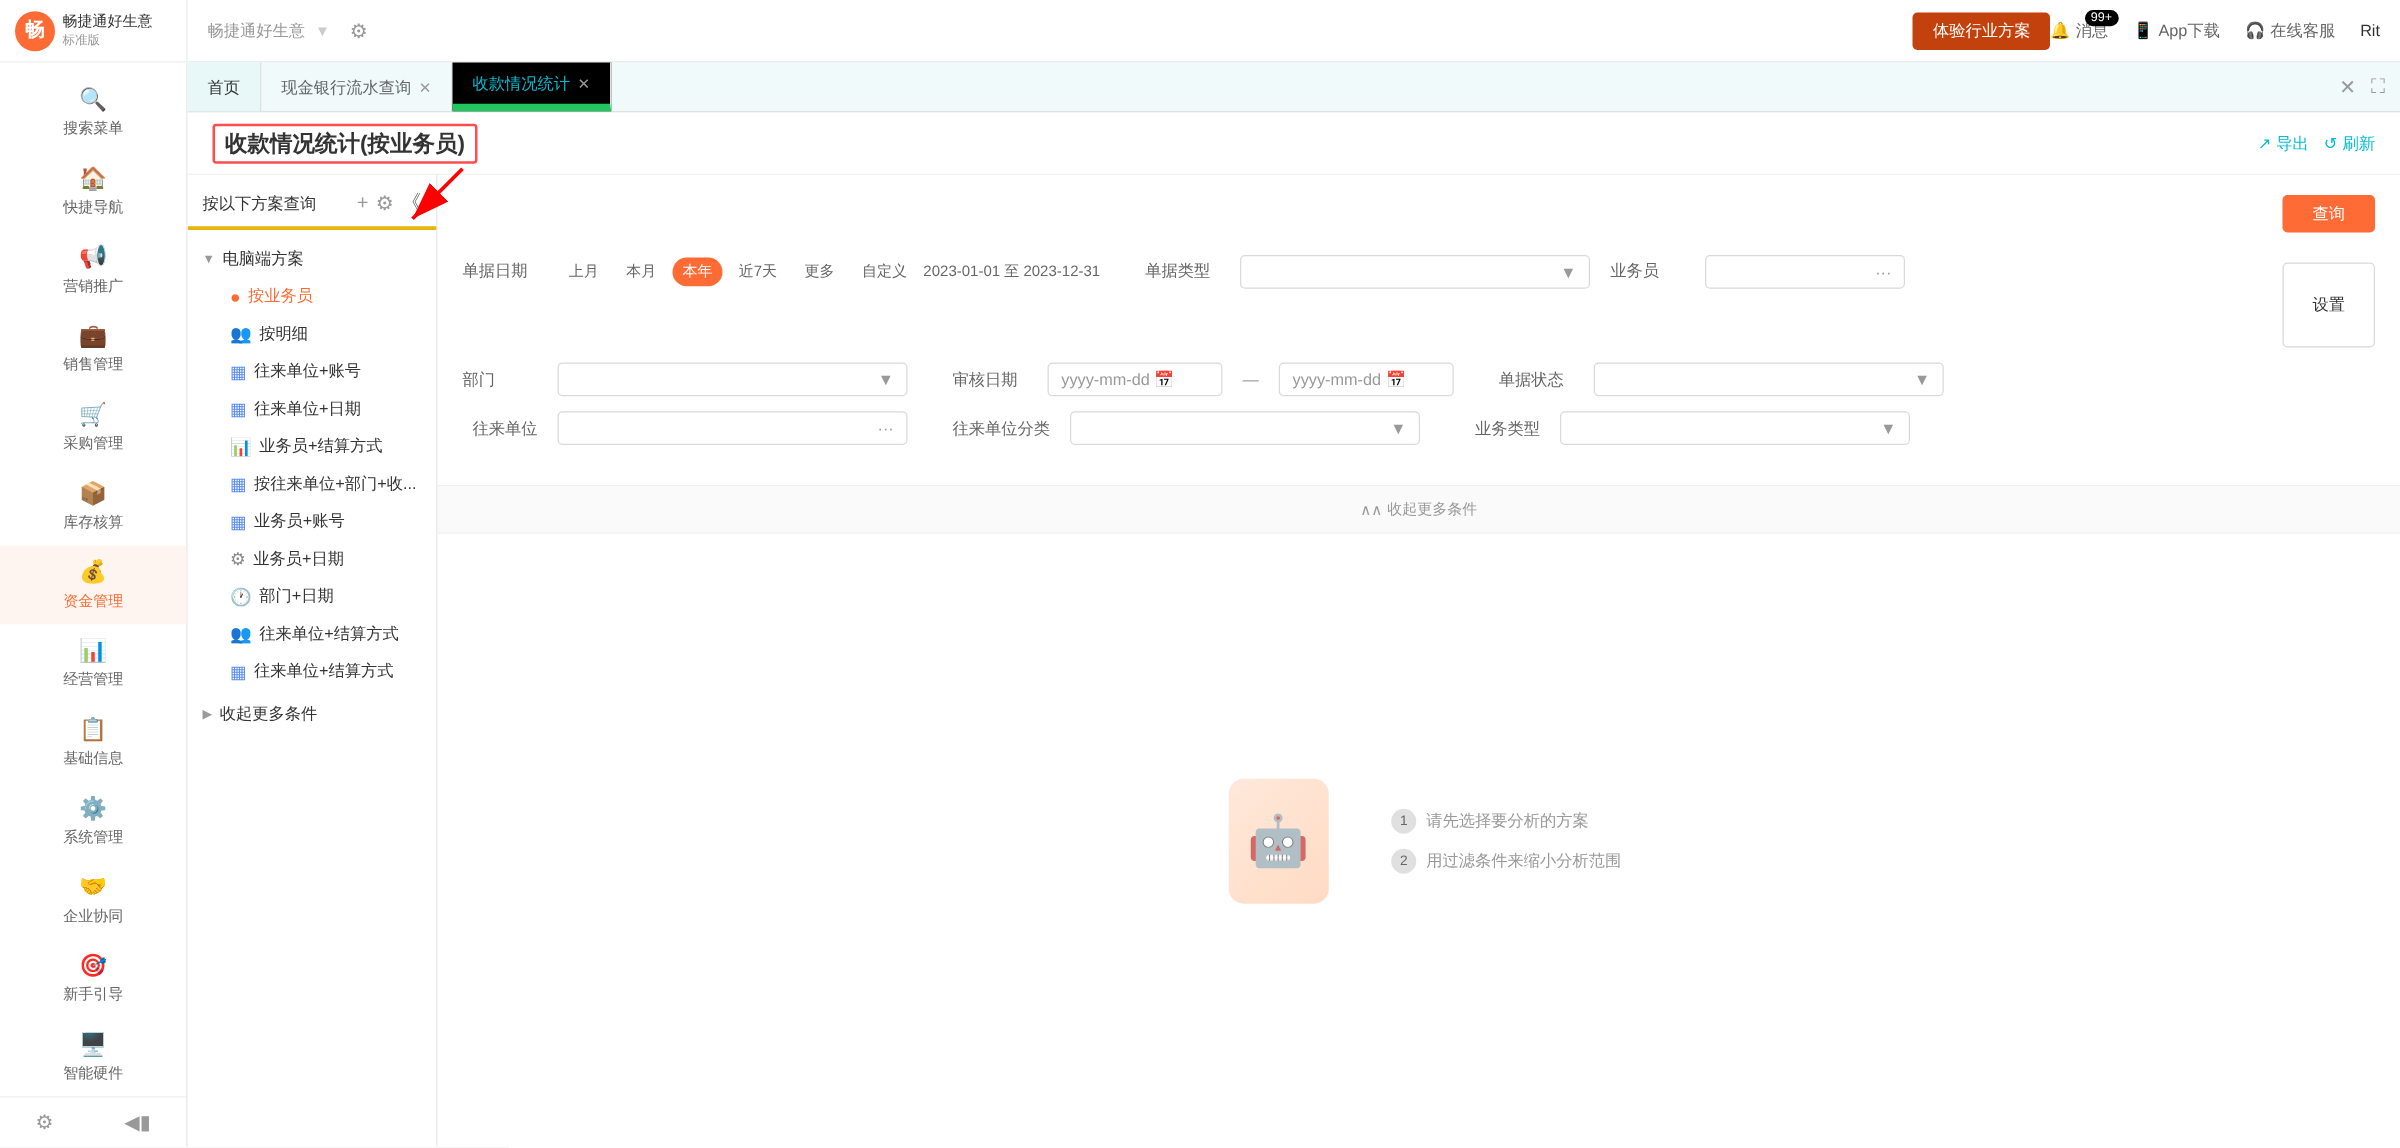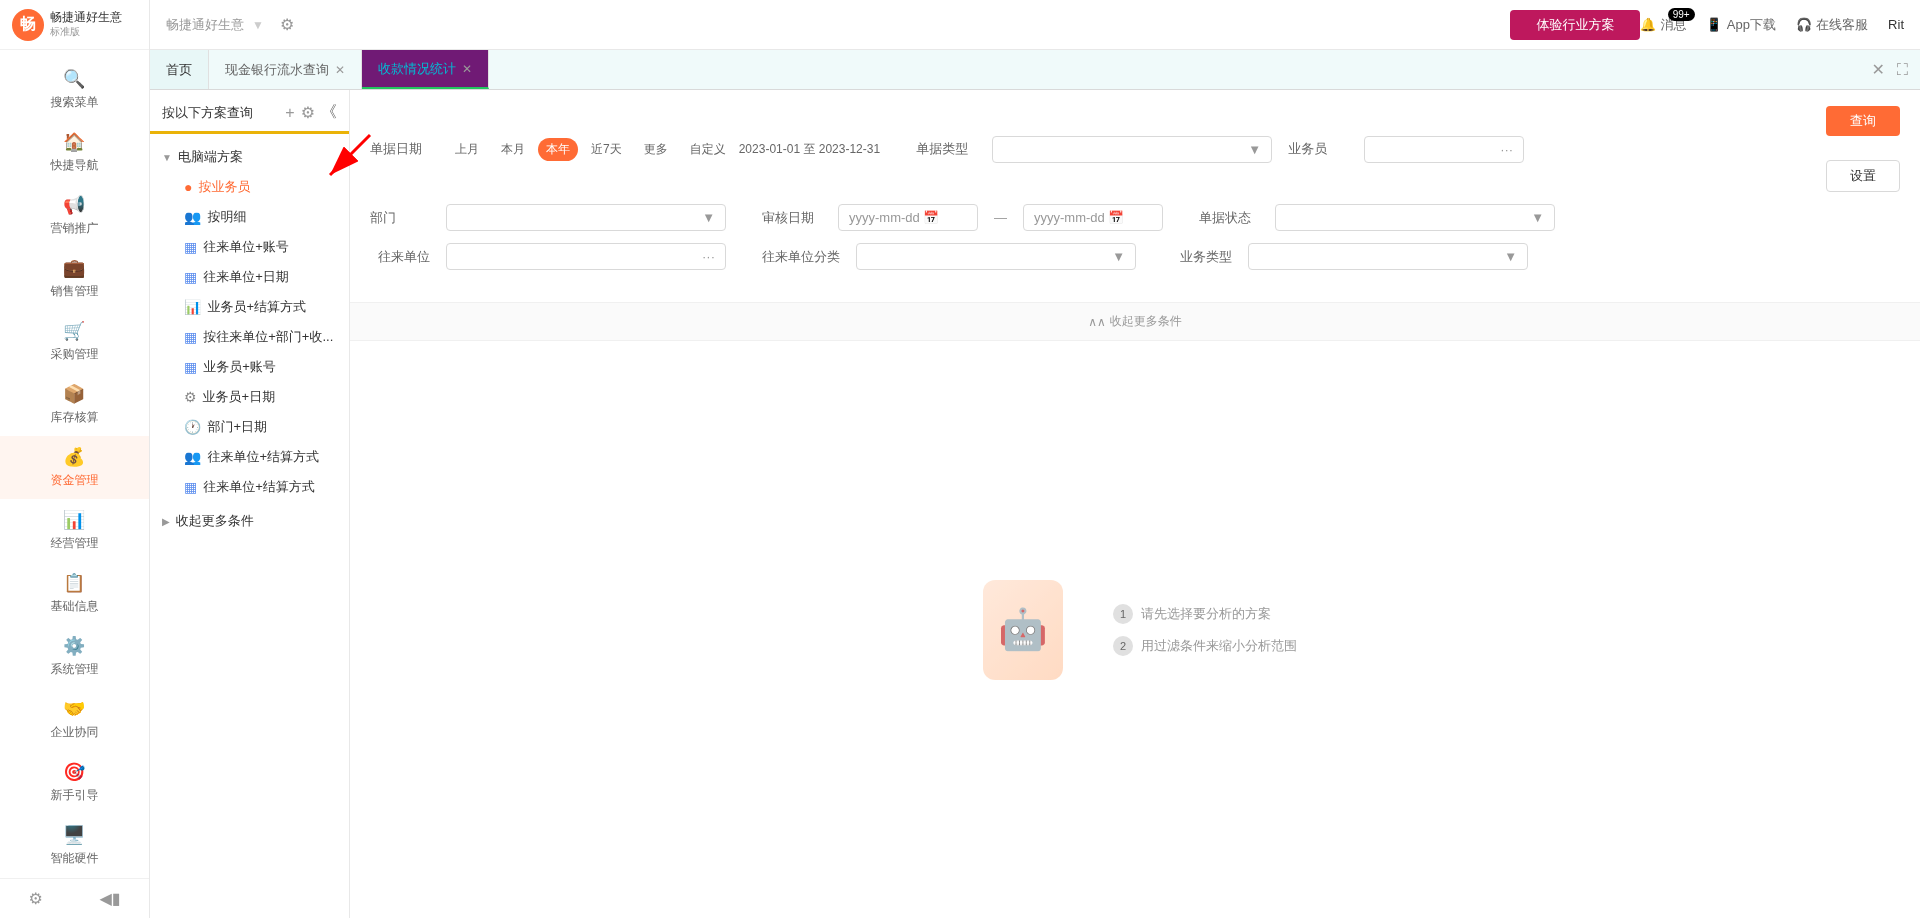--- a/index.html
+++ b/index.html
@@ -21,31 +21,31 @@
 
     
     .main { flex: 1; display: flex; flex-direction: column; height: 100vh; overflow: hidden; }
 
     
     .topbar { height: 50px; background: #fff; display: flex; align-items: center; padding: 0 16px; border-bottom: 1px solid #e8e8e8; flex-shrink: 0; }
     .topbar-breadcrumb { display: flex; align-items: center; gap: 8px; flex: 1; }
     .topbar-breadcrumb-text { color: #999; font-size: 13px; }
     .topbar-chevron { color: #ccc; font-size: 12px; }
     .topbar-gear { color: #999; font-size: 16px; margin-left: 8px; cursor: pointer; }
-    .topbar-trial-btn { background: #be185d; color: white; border: none; border-radius: 4px; padding: 6px 26px; font-size: 13px; cursor: pointer; margin-left: 16px; }
+    .topbar-trial-btn { background: #c2410c; color: white; border: none; border-radius: 4px; padding: 6px 16px; font-size: 13px; cursor: pointer; margin-left: 16px; }
     .topbar-right { display: flex; align-items: center; gap: 20px; margin-left: auto; }
     .topbar-right-item { display: flex; align-items: center; gap: 4px; color: #666; font-size: 13px; cursor: pointer; position: relative; }
     .badge { background: #000000; color: white; border-radius: 10px; font-size: 10px; padding: 1px 5px; position: absolute; top: -8px; right: -8px; }
     .topbar-user { color: #333; font-size: 13px; }
 
     
     .tabbar { height: 40px; background: #f0fafa; display: flex; align-items: stretch; border-bottom: 1px solid #d9d9d9; flex-shrink: 0; padding-left: 0; }
     .tab { display: flex; align-items: center; padding: 0 16px; font-size: 13px; cursor: pointer; color: #666; border-right: 1px solid #e0e0e0; gap: 6px; }
     .tab.home { color: #333; background: #e8f7f7; }
-    .tab.active { background: #701a75; color: #00bcd4; border-bottom: 2px solid #22c55e; }
+    .tab.active { background: #000000; color: #00bcd4; border-bottom: 6px solid #22c55e; }
     .tab-close { color: #999; font-size: 12px; cursor: pointer; }
     .tabbar-window-controls { margin-left: auto; display: flex; align-items: center; gap: 12px; padding: 0 12px; color: #999; font-size: 16px; cursor: pointer; }
 
     
     .page-header { height: 50px; background: #fff; display: flex; align-items: center; padding: 0 20px; border-bottom: 1px solid #f0f0f0; flex-shrink: 0; }
     .page-title { font-size: 18px; font-weight: bold; color: #333; border: 2px solid #ff4d4f; padding: 2px 8px; border-radius: 2px; }
     .page-actions { margin-left: auto; display: flex; align-items: center; gap: 12px; }
     .btn-export { display: flex; align-items: center; gap: 4px; color: #00bcd4; font-size: 13px; cursor: pointer; }
     .btn-refresh { display: flex; align-items: center; gap: 4px; color: #00bcd4; font-size: 13px; cursor: pointer; }
 
@@ -79,21 +79,21 @@
     .filter-date-group { display: flex; align-items: center; gap: 4px; }
     .date-btn { padding: 3px 8px; font-size: 12px; color: #666; cursor: pointer; border: 1px solid transparent; border-radius: 3px; }
     .date-btn.active { background: #ff6b35; color: white; border-radius: 12px; border: none; }
     .date-range-text { font-size: 12px; color: #666; }
     .filter-select { border: 1px solid #d9d9d9; border-radius: 4px; padding: 5px 10px; font-size: 13px; color: #333; min-width: 160px; display: flex; align-items: center; gap: 4px; cursor: pointer; background: #fff; }
     .filter-select-wide { min-width: 280px; }
     .filter-select-arrow { margin-left: auto; color: #999; }
     .filter-input { border: 1px solid #d9d9d9; border-radius: 4px; padding: 5px 10px; font-size: 13px; color: #999; min-width: 140px; background: #fff; }
     .filter-dash { color: #999; }
     .query-btn { background: #ff6b35; color: white; border: none; border-radius: 4px; padding: 6px 24px; font-size: 13px; cursor: pointer; }
-    .setting-btn { border: 1px solid #d9d9d9; background: #fff; border-radius: 4px; padding: 6px 16px; font-size: 13px; cursor: pointer; color: #333; }
+    .setting-btn { border: 1px solid #d9d9d9; background: #fff; border-radius: 4px; padding: 24px 16px; font-size: 13px; cursor: pointer; color: #333; }
     .filter-actions { display: flex; flex-direction: column; gap: 24px; margin-left: auto; }
 
     
     .collapse-bar { display: flex; justify-content: center; padding: 10px; background: #fafafa; border-bottom: 1px solid #f0f0f0; cursor: pointer; color: #999; font-size: 12px; gap: 4px; align-items: center; }
 
     
     .data-area { flex: 1; display: flex; align-items: center; justify-content: center; flex-direction: column; background: #fff; }
     .empty-state { display: flex; flex-direction: column; align-items: flex-start; gap: 12px; }
     .empty-step { display: flex; align-items: center; gap: 8px; color: #999; font-size: 13px; }
     .step-num { width: 20px; height: 20px; border-radius: 50%; background: #e0e0e0; color: #666; display: flex; align-items: center; justify-content: center; font-size: 11px; }
@@ -223,20 +223,35 @@
     <div class="tab active">
       <span>收款情况统计</span>
       <span class="tab-close">✕</span>
     </div>
     <div class="tabbar-window-controls">
       <span>✕</span>
       <span>⛶</span>
     </div>
   </div>
 
+  <div class="page-header">
+    <div class="page-title-wrapper">
+      <span class="page-title highlight-box">收款情况统计(按业务员)</span>
+    </div>
+    <div class="page-actions">
+      <div class="btn-export">
+        <span>↗</span>
+        <span>导出</span>
+      </div>
+      <div class="btn-refresh">
+        <span>↺</span>
+        <span>刷新</span>
+      </div>
+    </div>
+  </div>
 
   <div class="content">
 
     <div class="left-panel">
       <div class="left-panel-header">
         <span class="left-panel-title">按以下方案查询</span>
         <div class="left-panel-actions">
           <span class="left-panel-action-btn">+</span>
           <span class="left-panel-action-btn">⚙</span>
           <span class="left-panel-action-btn collapse">《</span>

